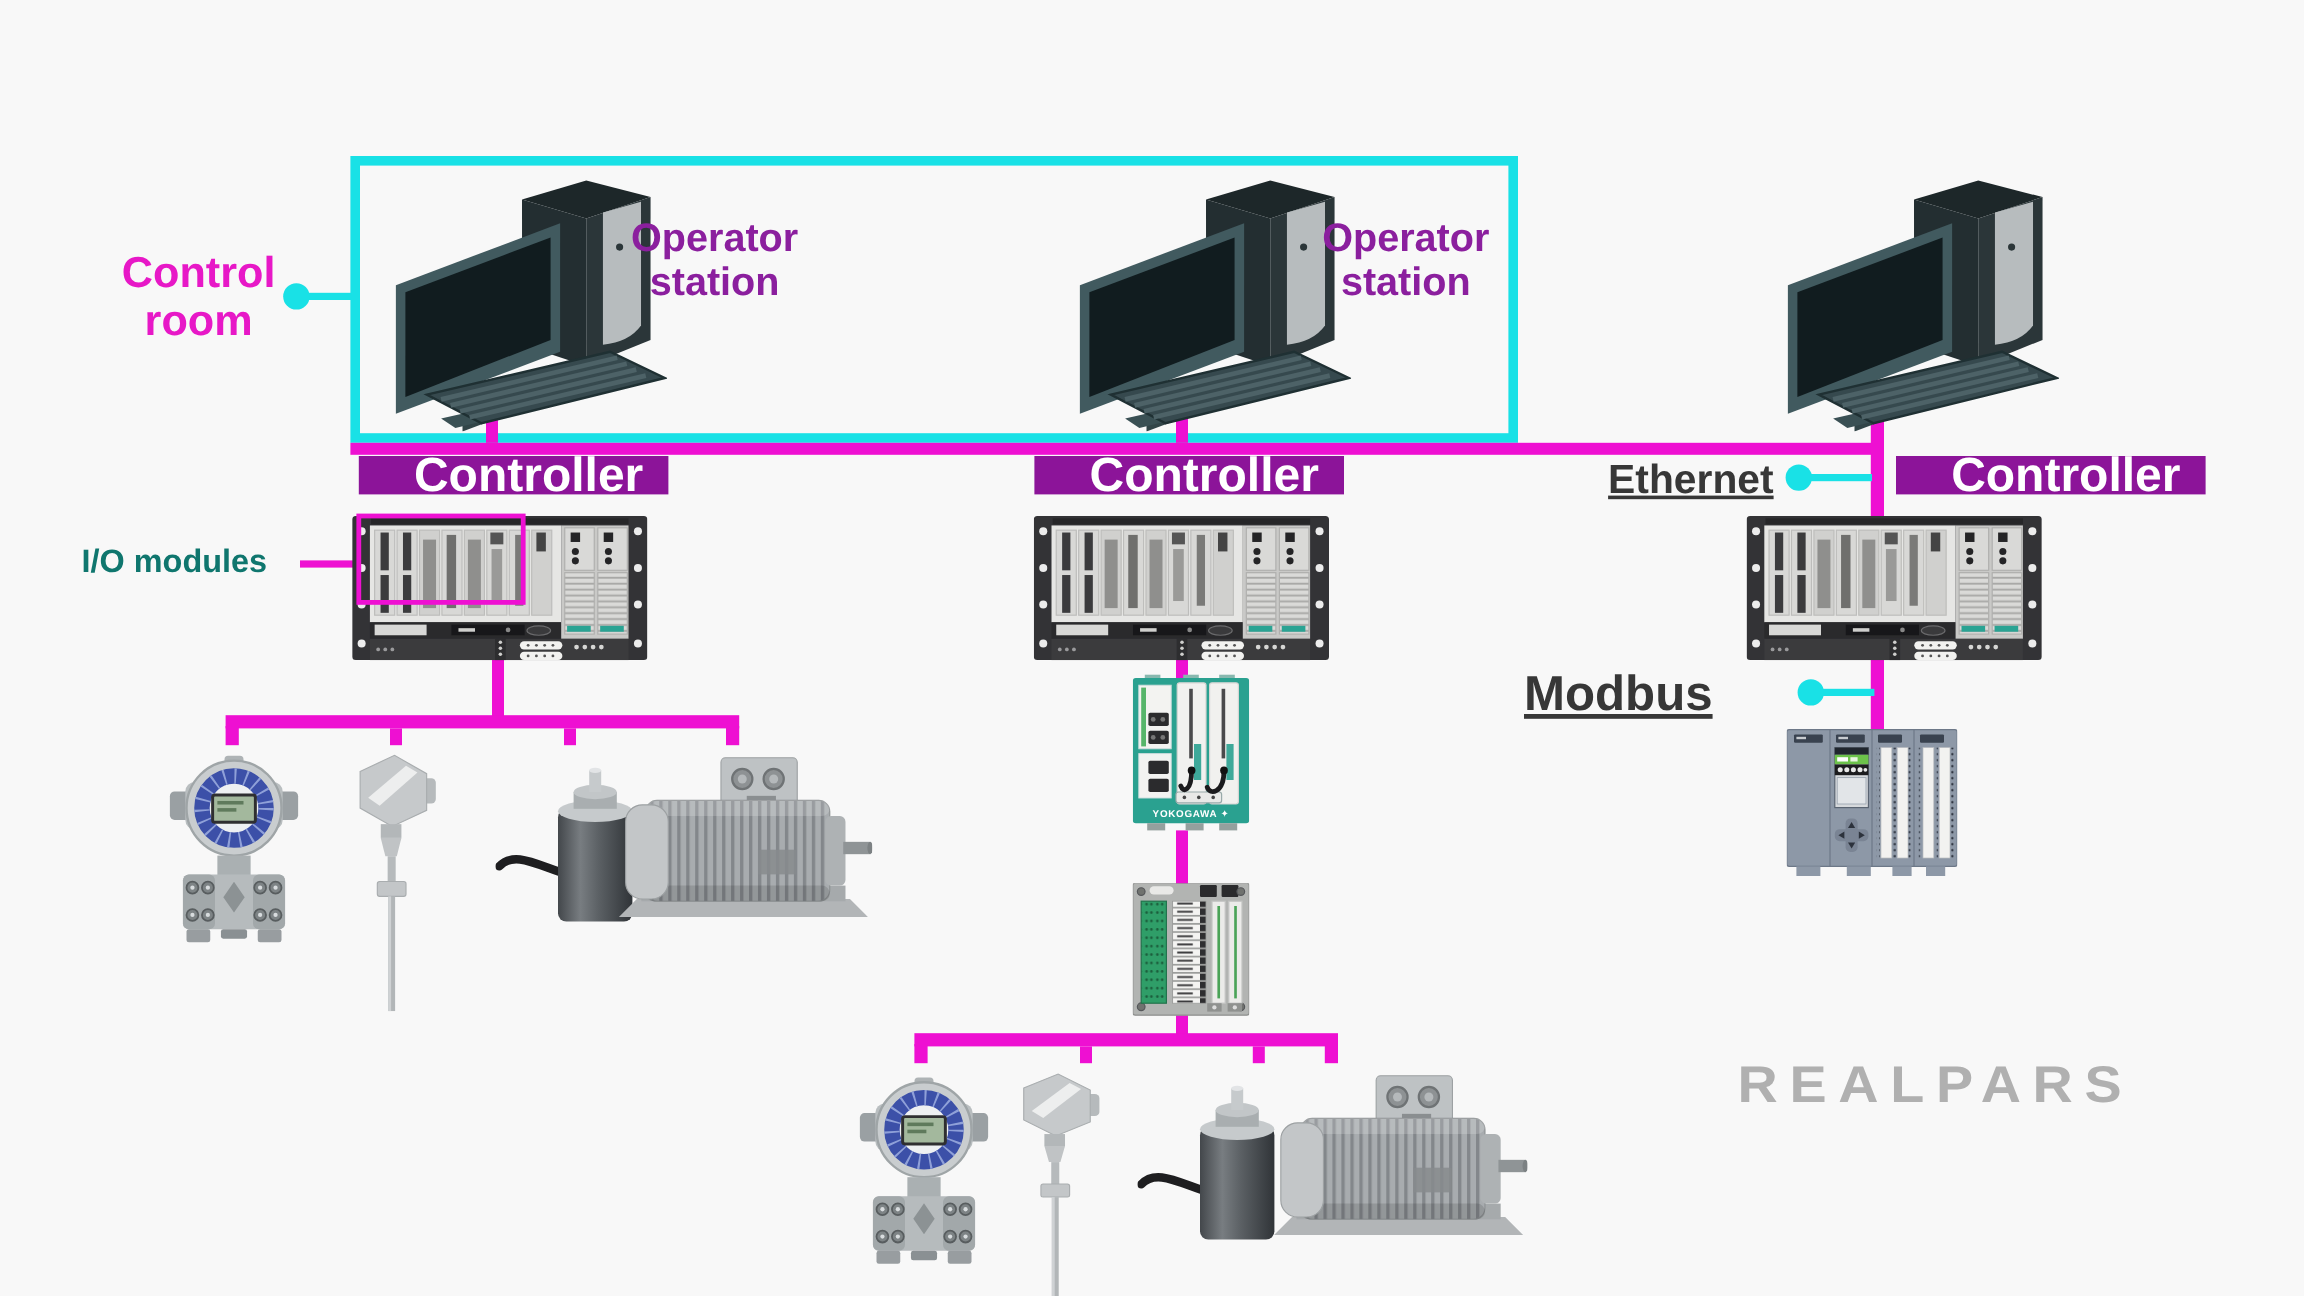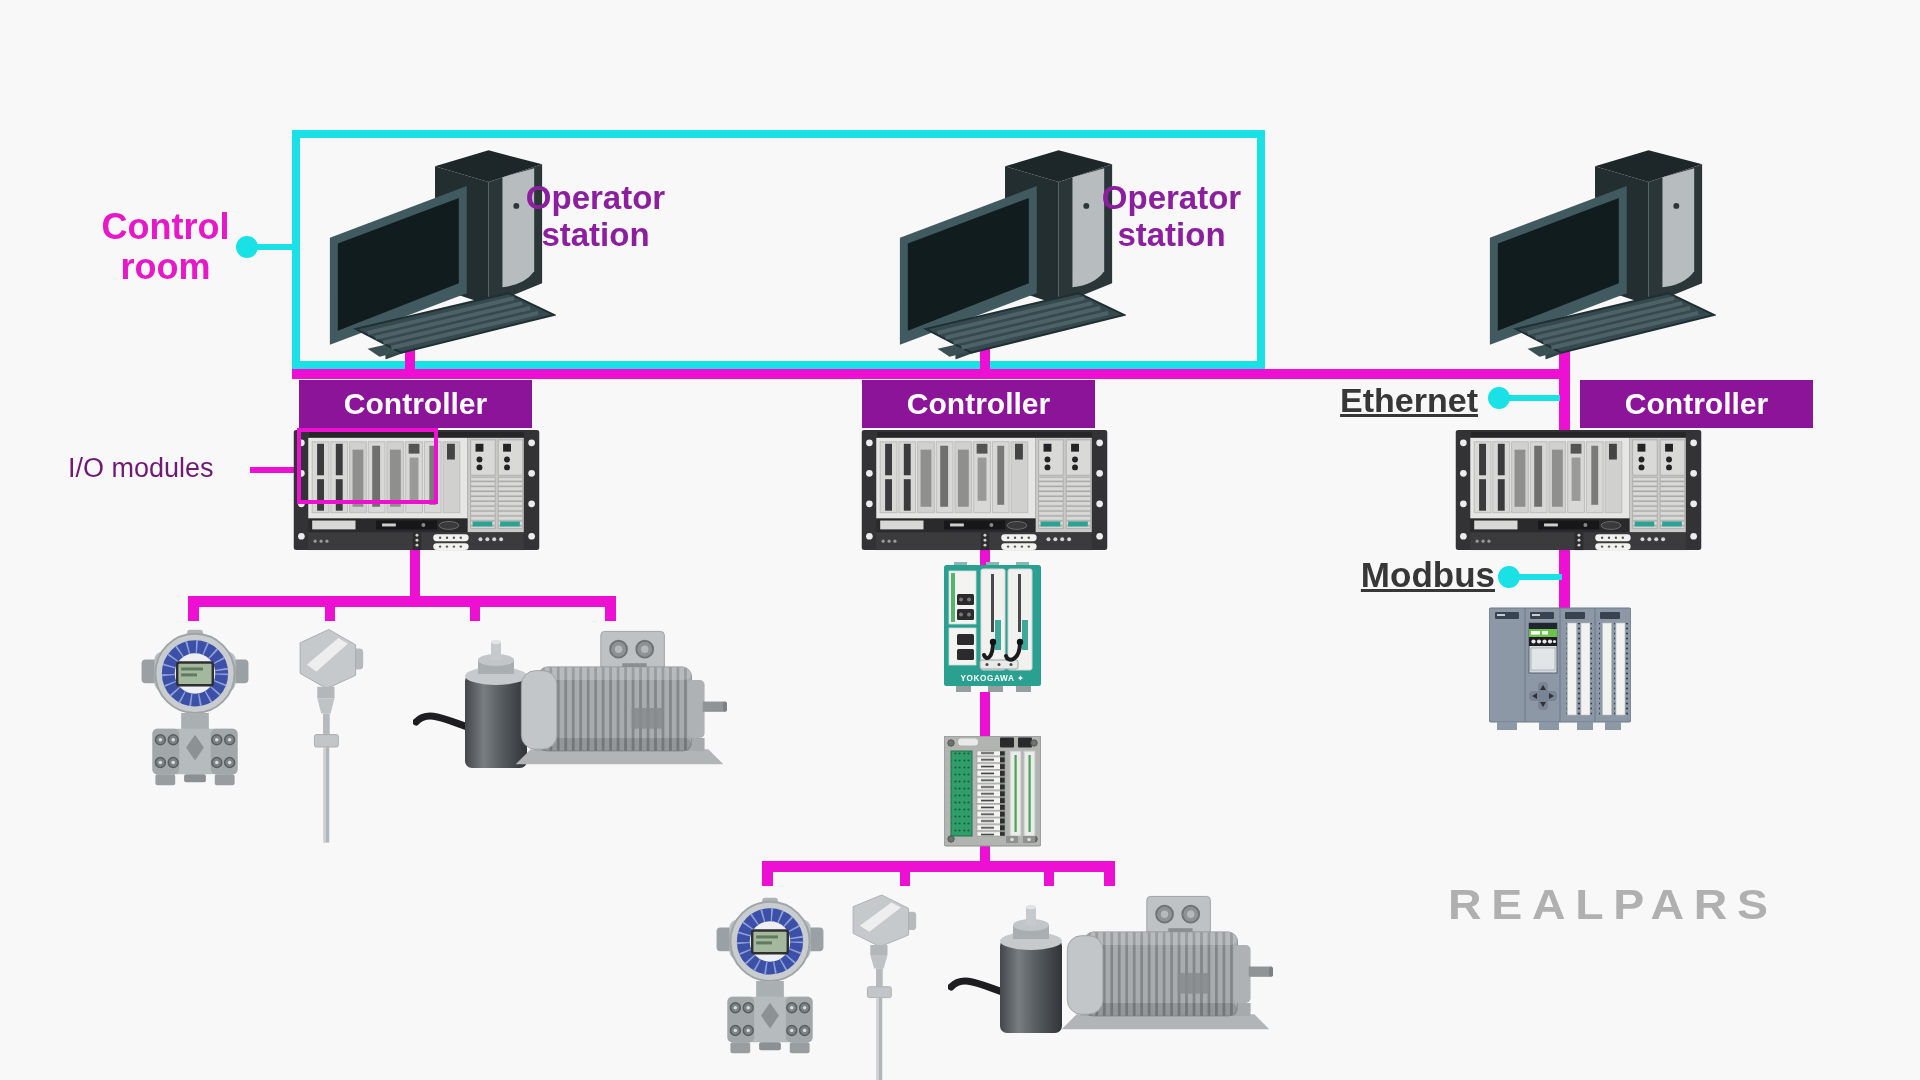--- a/index.html
+++ b/index.html
@@ -8,30 +8,30 @@
   
   .ml{position:absolute;background:#ee10d2;z-index:2;}
   .cyl{position:absolute;background:#19e1e6;z-index:2;}
   .cyd{position:absolute;width:22px;height:22px;border-radius:50%;background:#19e1e6;z-index:3;}
   
   .cr-box{position:absolute;left:292px;top:130px;width:973px;height:239px;
           border:8px solid #19e1e6;box-sizing:border-box;z-index:1;background:transparent;}
   .badge{position:absolute;background:#8c1499;color:#ffffff;display:flex;align-items:center;
          justify-content:center;font-weight:800;z-index:5;}
   .badge.dcs{left:917px;top:25px;width:141px;height:75px;font-size:46px;}
-  .badge.ctrl{width:233px;height:48px;font-size:30px;top:380px;}
+  .badge.ctrl{width:233px;height:32px;font-size:40px;top:380px;padding-left:25px;}
   .io-hl{position:absolute;left:297px;top:428px;width:141px;height:76px;border:4px solid #ee10d2;
          box-sizing:border-box;z-index:4;}
   
   .two-line{white-space:pre-line;text-align:center;line-height:1.12;}
   .lbl-cr{position:absolute;left:78px;top:207px;width:175px;font-size:36px;font-weight:800;
           color:#e718c7;z-index:5;}
   .lbl-op{position:absolute;top:180px;width:185px;font-size:33px;font-weight:800;color:#8b1f9e;z-index:5;}
   .lbl-dark{position:absolute;font-weight:800;color:#373737;z-index:5;text-decoration:underline;}
-  .lbl-io{position:absolute;left:68px;top:453px;font-size:27px;font-weight:400;color:#701a75;z-index:5;}
+  .lbl-io{position:absolute;left:68px;top:453px;font-size:27px;font-weight:700;color:#0f766e;z-index:5;}
   .watermark{position:absolute;left:1448px;top:880px;font-size:43px;font-weight:800;color:#b0b0b0;
              letter-spacing:9px;transform:scaleX(1.08);transform-origin:left;z-index:5;}
   .dev{position:absolute;z-index:3;}
   svg{display:block;}
 </style>
 </head>
 <body>
 
 <div class="stage">
 
@@ -409,21 +409,21 @@
 
   <div class="lbl-cr two-line">Control
 room</div>
   <div class="lbl-op two-line" style="left:503px">Operator
 station</div>
   <div class="lbl-op two-line" style="left:1079px">Operator
 station</div>
   <div class="lbl-io">I/O modules</div>
   <div class="ml" style="left:250px;top:467px;width:47px;height:6px"></div>
   <div class="lbl-dark" style="left:1270px;top:381px;width:208px;text-align:right;font-size:34px">Ethernet</div>
-  <div class="lbl-dark" style="left:1270px;top:555px;width:225px;text-align:right;font-size:35px">Modbus</div>
+  <div class="lbl-dark" style="left:1270px;top:555px;width:225px;text-align:left;font-size:41px">Modbus</div>
   <div class="watermark">REALPARS</div>
 
   <svg class="dev" style="left:318px;top:146px" width="238" height="214" viewBox="0 0 240 215">
       <use href="#sym-comp" xlink:href="#sym-comp"></use>
     </svg>
   <svg class="dev" style="left:888px;top:146px" width="238" height="214" viewBox="0 0 240 215">
       <use href="#sym-comp" xlink:href="#sym-comp"></use>
     </svg>
   <svg class="dev" style="left:1478px;top:146px" width="238" height="214" viewBox="0 0 240 215">
       <use href="#sym-comp" xlink:href="#sym-comp"></use>

